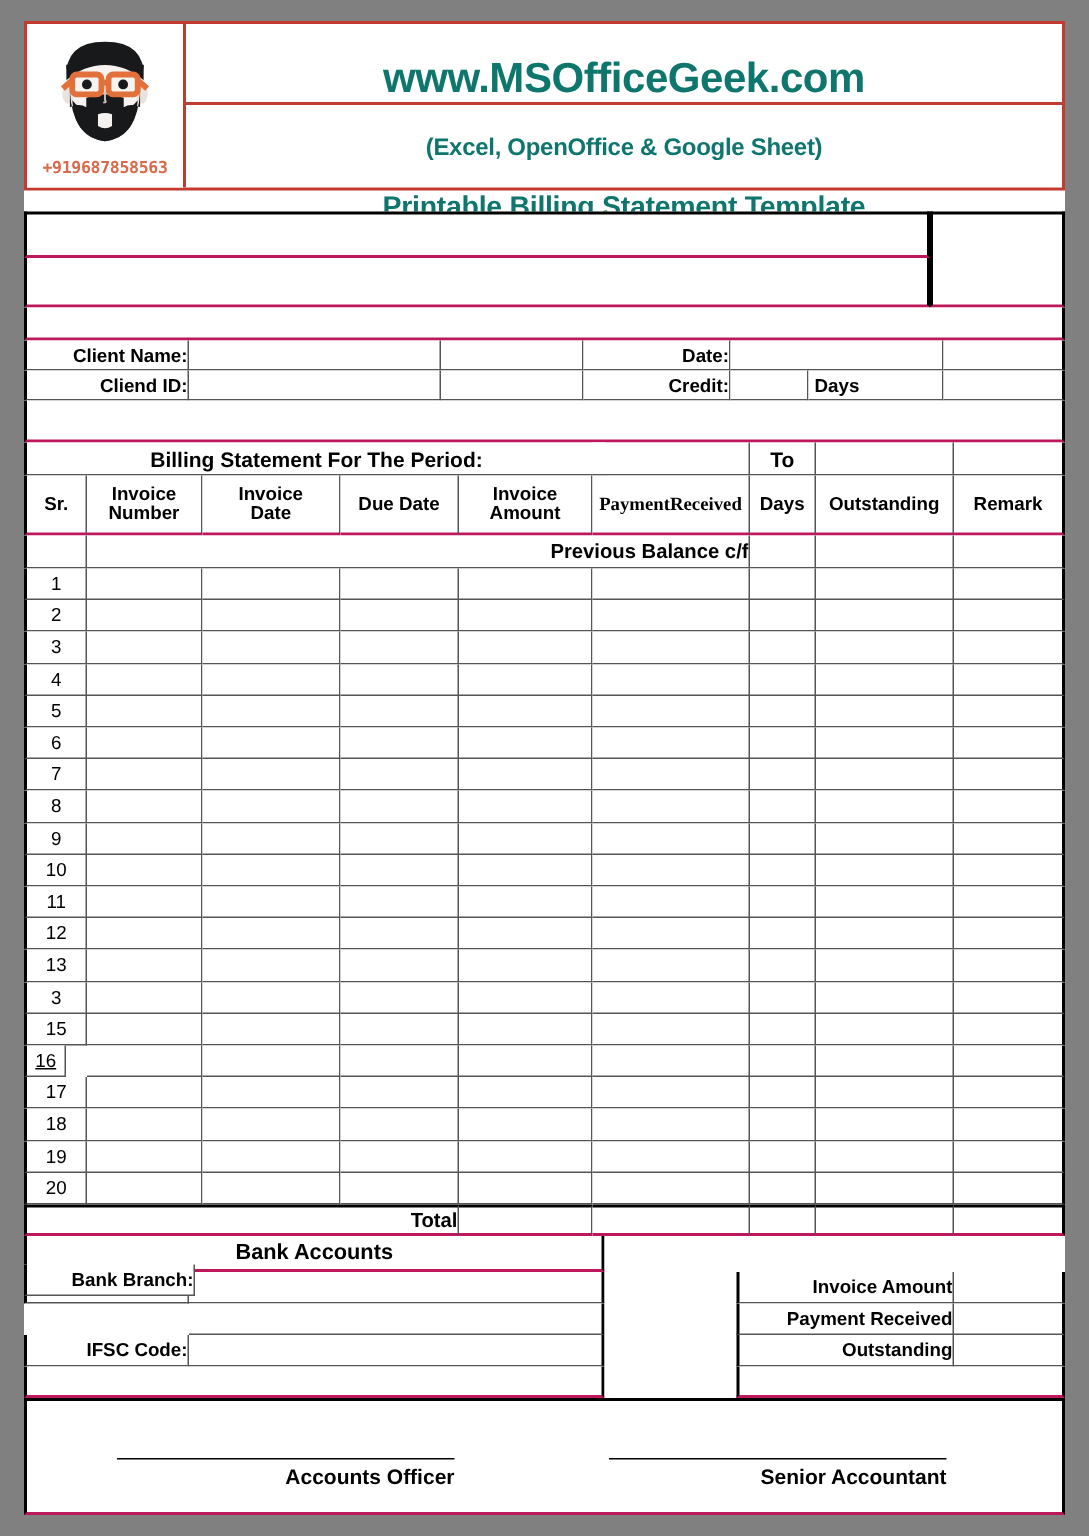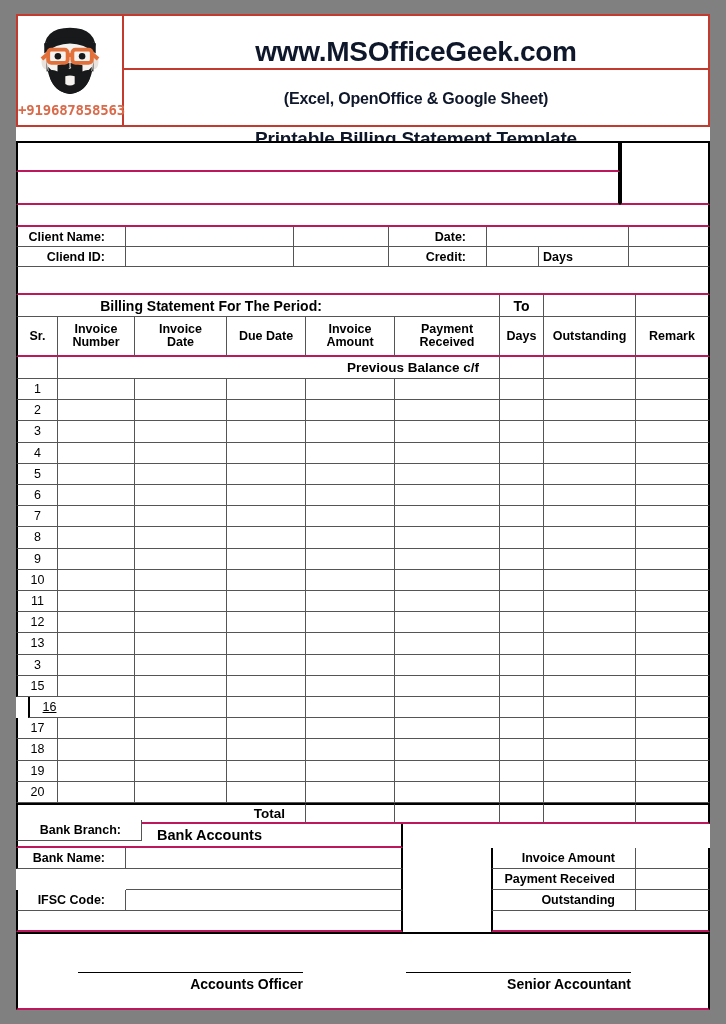--- a/index.html
+++ b/index.html
@@ -53,37 +53,37 @@
     width: 78px;
     height: 78px;
   }
   .logo-phone {
     position: absolute;
     bottom: 7px;
     left: 0;
     width: 100%;
     text-align: center;
     color: #d96a4a;
-    font-size: 14px;
+    font-size: 11px;
     font-weight: bold;
     letter-spacing: -0.2px;
     font-family: "DejaVu Sans Mono", monospace;
   }
   .brand-lines {
     flex: 1 1 auto;
     display: flex;
     flex-direction: column;
   }
   .bl {
     box-sizing: border-box;
     display: flex;
     align-items: center;
     justify-content: center;
     text-align: center;
-    color: #0f172a;
+    color: #0f766e;
     font-weight: bold;
     margin-top: 20px;
   }
   .bl1 { height: 46px; font-size: 28px; border-bottom: 2px solid #c23b2e; letter-spacing: -0.3px;}
   .bl2 { height: 33px; font-size: 19px; border-bottom: 2px solid #c23b2e; letter-spacing: -0.2px;}
   .bl3 { height: 30px; font-size: 16px; letter-spacing: -0.2px;}
 
   
   .cell {
     position: absolute;
@@ -98,21 +98,21 @@
   }
   .tb  { border-top: 2px solid #000; }
   .bb  { border-bottom: 2px solid #be185d; }
   .lb  { border-left: 2px solid #000; }
   .rb  { border-right: 2px solid #000; }
   .bb1 { border-bottom: 1px solid #555; }
   .rb1 { border-right: 1px solid #555; }
   .c   { justify-content: center; text-align: center; }
   .r   { justify-content: flex-end; text-align: right; }
   .bold{ font-weight: bold; }
-  .pad-r { padding-right: 20px; }
+  .pad-r { padding-right: 0; }
   .pad-l { padding-left: 4px; }
   .wrap { white-space: normal; line-height: 1.03; }
 
   
   .sigline {
     position: absolute;
     height: 0;
     border-top: 1px solid #000;
   }
   .siglabel {
@@ -211,21 +211,21 @@
     <span>Date</span>
   </div>
 
   <div class="cell rb1 bb c bold" style="left:211px; top:303px; width:79px; height:40px;">Due Date</div>
 
   <div class="cell rb1 bb c bold wrap" style="left:290px; top:303px; width:89px; height:40px; flex-direction:column;">
     <span>Invoice</span>
     <span>Amount</span>
   </div>
 
-  <div class="cell rb1 bb c bold wrap" style="left:379px; top:303px; width:105px; height:40px; flex-direction:column;">
+  <div class="cell rb1 bb c bold wrap" style="left:379px; top:303px; width:105px; height:40px; flex-direction:row;font-family:Liberation Serif, serif;">
     <span>Payment</span>
     <span>Received</span>
   </div>
 
   <div class="cell rb1 bb c bold" style="left:484px; top:303px; width:44px; height:40px;">Days</div>
 
   <div class="cell rb1 bb c bold" style="left:528px; top:303px; width:92px; height:40px;">Outstanding</div>
 
   <div class="cell rb bb c bold" style="left:620px; top:303px; width:74px; height:40px;">Remark</div>
 
@@ -364,21 +364,21 @@
       <div class="cell rb bb1" style="left: 620px; top: 640.6px; width: 74px; height: 21.2px;"></div>
       <div class="cell lb rb1 bb1 c" style="left: 0px; top: 661.8px; width: 42px; height: 21.2px;">15</div>
       <div class="cell rb1 bb1" style="left: 42px; top: 661.8px; width: 77px; height: 21.2px;"></div>
       <div class="cell rb1 bb1" style="left: 119px; top: 661.8px; width: 92px; height: 21.2px;"></div>
       <div class="cell rb1 bb1" style="left: 211px; top: 661.8px; width: 79px; height: 21.2px;"></div>
       <div class="cell rb1 bb1" style="left: 290px; top: 661.8px; width: 89px; height: 21.2px;"></div>
       <div class="cell rb1 bb1" style="left: 379px; top: 661.8px; width: 105px; height: 21.2px;"></div>
       <div class="cell rb1 bb1" style="left: 484px; top: 661.8px; width: 44px; height: 21.2px;"></div>
       <div class="cell rb1 bb1" style="left: 528px; top: 661.8px; width: 92px; height: 21.2px;"></div>
       <div class="cell rb bb1" style="left: 620px; top: 661.8px; width: 74px; height: 21.2px;"></div>
-      <div class="cell lb rb1 bb1 c" style="left: 12px; top: 683px; width: 42px; height: 21.2px; text-decoration: underline;">16</div>
+      <div class="cell lb rb1 bb1 c" style="left: 0px; top: 683px; width: 28px; height: 21.2px; text-decoration: underline;">16</div>
       <div class="cell rb1 bb1" style="left: 42px; top: 683px; width: 77px; height: 21.2px;"></div>
       <div class="cell rb1 bb1" style="left: 119px; top: 683px; width: 92px; height: 21.2px;"></div>
       <div class="cell rb1 bb1" style="left: 211px; top: 683px; width: 79px; height: 21.2px;"></div>
       <div class="cell rb1 bb1" style="left: 290px; top: 683px; width: 89px; height: 21.2px;"></div>
       <div class="cell rb1 bb1" style="left: 379px; top: 683px; width: 105px; height: 21.2px;"></div>
       <div class="cell rb1 bb1" style="left: 484px; top: 683px; width: 44px; height: 21.2px;"></div>
       <div class="cell rb1 bb1" style="left: 528px; top: 683px; width: 92px; height: 21.2px;"></div>
       <div class="cell rb bb1" style="left: 620px; top: 683px; width: 74px; height: 21.2px;"></div>
       <div class="cell lb rb1 bb1 c" style="left: 0px; top: 704.2px; width: 42px; height: 21.2px;">17</div>
       <div class="cell rb1 bb1" style="left: 42px; top: 704.2px; width: 77px; height: 21.2px;"></div>
@@ -423,21 +423,21 @@
   <div class="cell rb1 tb bb" style="left:379px; top:789px; width:105px; height:21px;"></div>
   <div class="cell rb1 tb bb" style="left:484px; top:789px; width:44px; height:21px;"></div>
   <div class="cell rb1 tb bb" style="left:528px; top:789px; width:92px; height:21px;"></div>
   <div class="cell rb tb bb" style="left:620px; top:789px; width:74px; height:21px;"></div>
 
   <div class="cell lb rb bb c bold" style="left:0px; top:810px; width:387px; height:24px; font-size:14.5px;">Bank Accounts</div>
 
   <div class="cell lb rb1 bb1 r pad-r bold" style="left:0px; top:834px; width:110px; height:21px;">Bank Name:</div>
   <div class="cell rb bb1 pad-l" style="left:110px; top:834px; width:277px; height:21px;"></div>
 
-  <div class="cell lb rb1 bb1 r pad-r bold" style="left:0px; top:806px; width:126px; height:21px;">Bank Branch:</div>
+  <div class="cell lb rb1 bb1 r pad-r bold" style="left:0px; top:829px; width:114px; height:21px;">Bank Branch:</div>
   <div class="cell rb bb1 pad-l" style="left:110px; top:855px; width:277px; height:21px;"></div>
 
   <div class="cell lb rb1 bb1 r pad-r bold" style="left:0px; top:876px; width:110px; height:21px;">IFSC Code:</div>
   <div class="cell rb bb1 pad-l" style="left:110px; top:876px; width:277px; height:21px;"></div>
 
   <div class="cell lb rb bb" style="left:0px; top:897px; width:387px; height:21px;"></div>
 
   <div class="cell" style="left:387px; top:810px; width:88px; height:108px; background:#fff;"></div>
 
 

